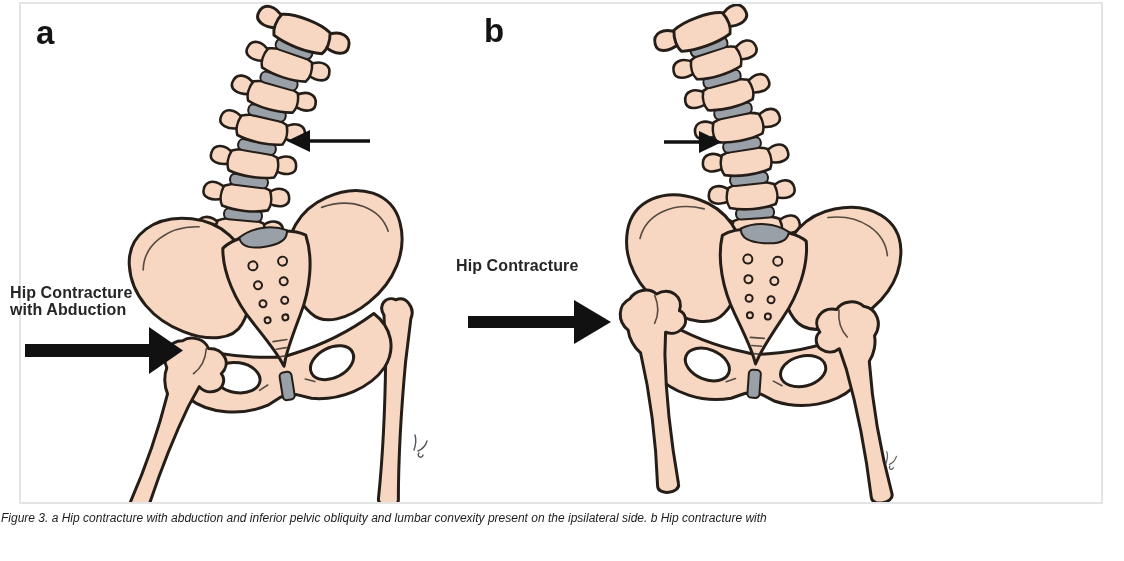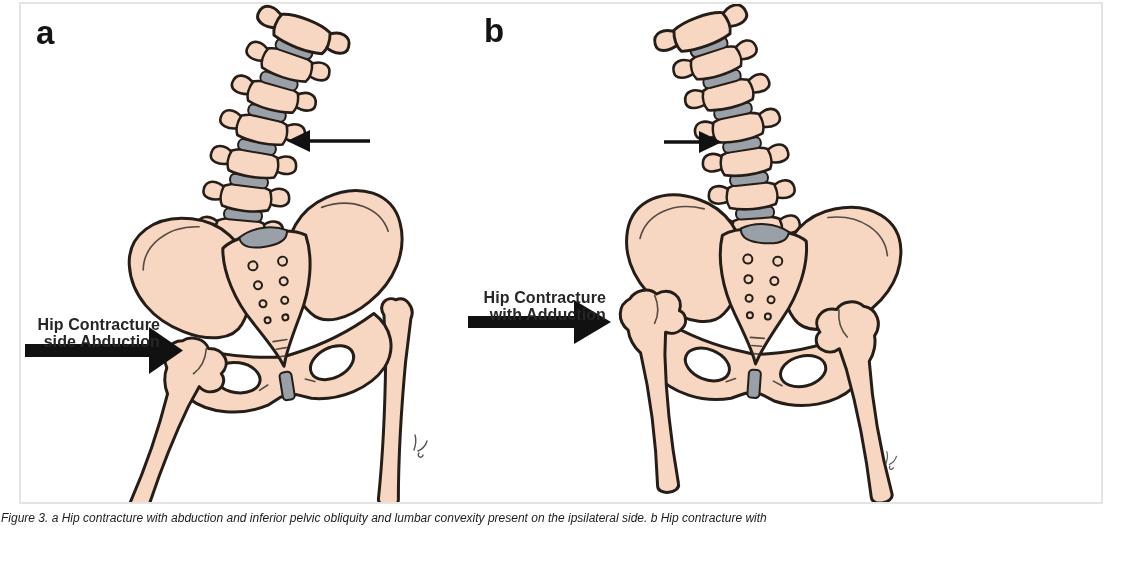--- a/index.html
+++ b/index.html
@@ -11,22 +11,22 @@
   .bone{fill:var(--bone,#f7d7c2);stroke:var(--outline,#241d18);stroke-width:3;stroke-linejoin:round;}
   .vert .bone{stroke-width:2.6;}
   .disc{fill:var(--disc,#9aa0a8);stroke:var(--outline,#241d18);stroke-width:2;}
   .hole{fill:#ffffff;stroke:var(--outline,#241d18);stroke-width:3;}
   .dot{fill:none;stroke:var(--outline,#241d18);stroke-width:2;}
   .detail{fill:none;stroke:#3a332c;stroke-width:1.6;stroke-linecap:round;opacity:.85;}
   .arrow{fill:var(--ink,#111);stroke:none;}
   .arrow-line{stroke:var(--ink,#111);stroke-width:3.5;}
   .signature{fill:none;stroke:#555;stroke-width:1.4;stroke-linecap:round;}
   .panel-letter{position:absolute;font-size:33px;font-weight:700;color:#141414;line-height:1;}
-  .contracture-label{position:absolute;width:150px;text-align:right;font-size:16px;font-weight:700;
-    color:#262626;line-height:17px;letter-spacing:.1px;margin-top:32px;}
+  .contracture-label{position:absolute;width:150px;text-align:left;font-size:16px;font-weight:700;
+    color:#262626;line-height:17px;letter-spacing:.1px;}
   .caption{position:absolute;left:1px;top:509px;width:1029px;font-style:italic;font-size:12px;
     line-height:19px;color:var(--caption-text,#1c1c1c);}
   .caption div{white-space:nowrap;}
 </style>
 </head>
 <body>
 
 <div id="stage">
 
   <div class="frame"></div>
@@ -150,25 +150,24 @@
       </g>
     </g>
   </svg>
 
   <div class="panel-letter" style="left:36px;top:16px;">a</div>
 
   <div class="panel-letter" style="left:484px;top:14px;">b</div>
 
   <div class="contracture-label" style="left:10px;top:284px;">
     <div>Hip Contracture</div>
-    <div>side Abduction</div>
+    <div>with Abduction</div>
   </div>
 
   <div class="contracture-label" style="left:456px;top:257px;">
     <div>Hip Contracture</div>
-    <div>with Adduction</div>
   </div>
 
   <div class="caption">
     <div>Figure 3. a Hip contracture with abduction and inferior pelvic obliquity and lumbar convexity present on the ipsilateral side. b Hip contracture with</div>
   </div>
 
 </div>
 
 </body></html>

